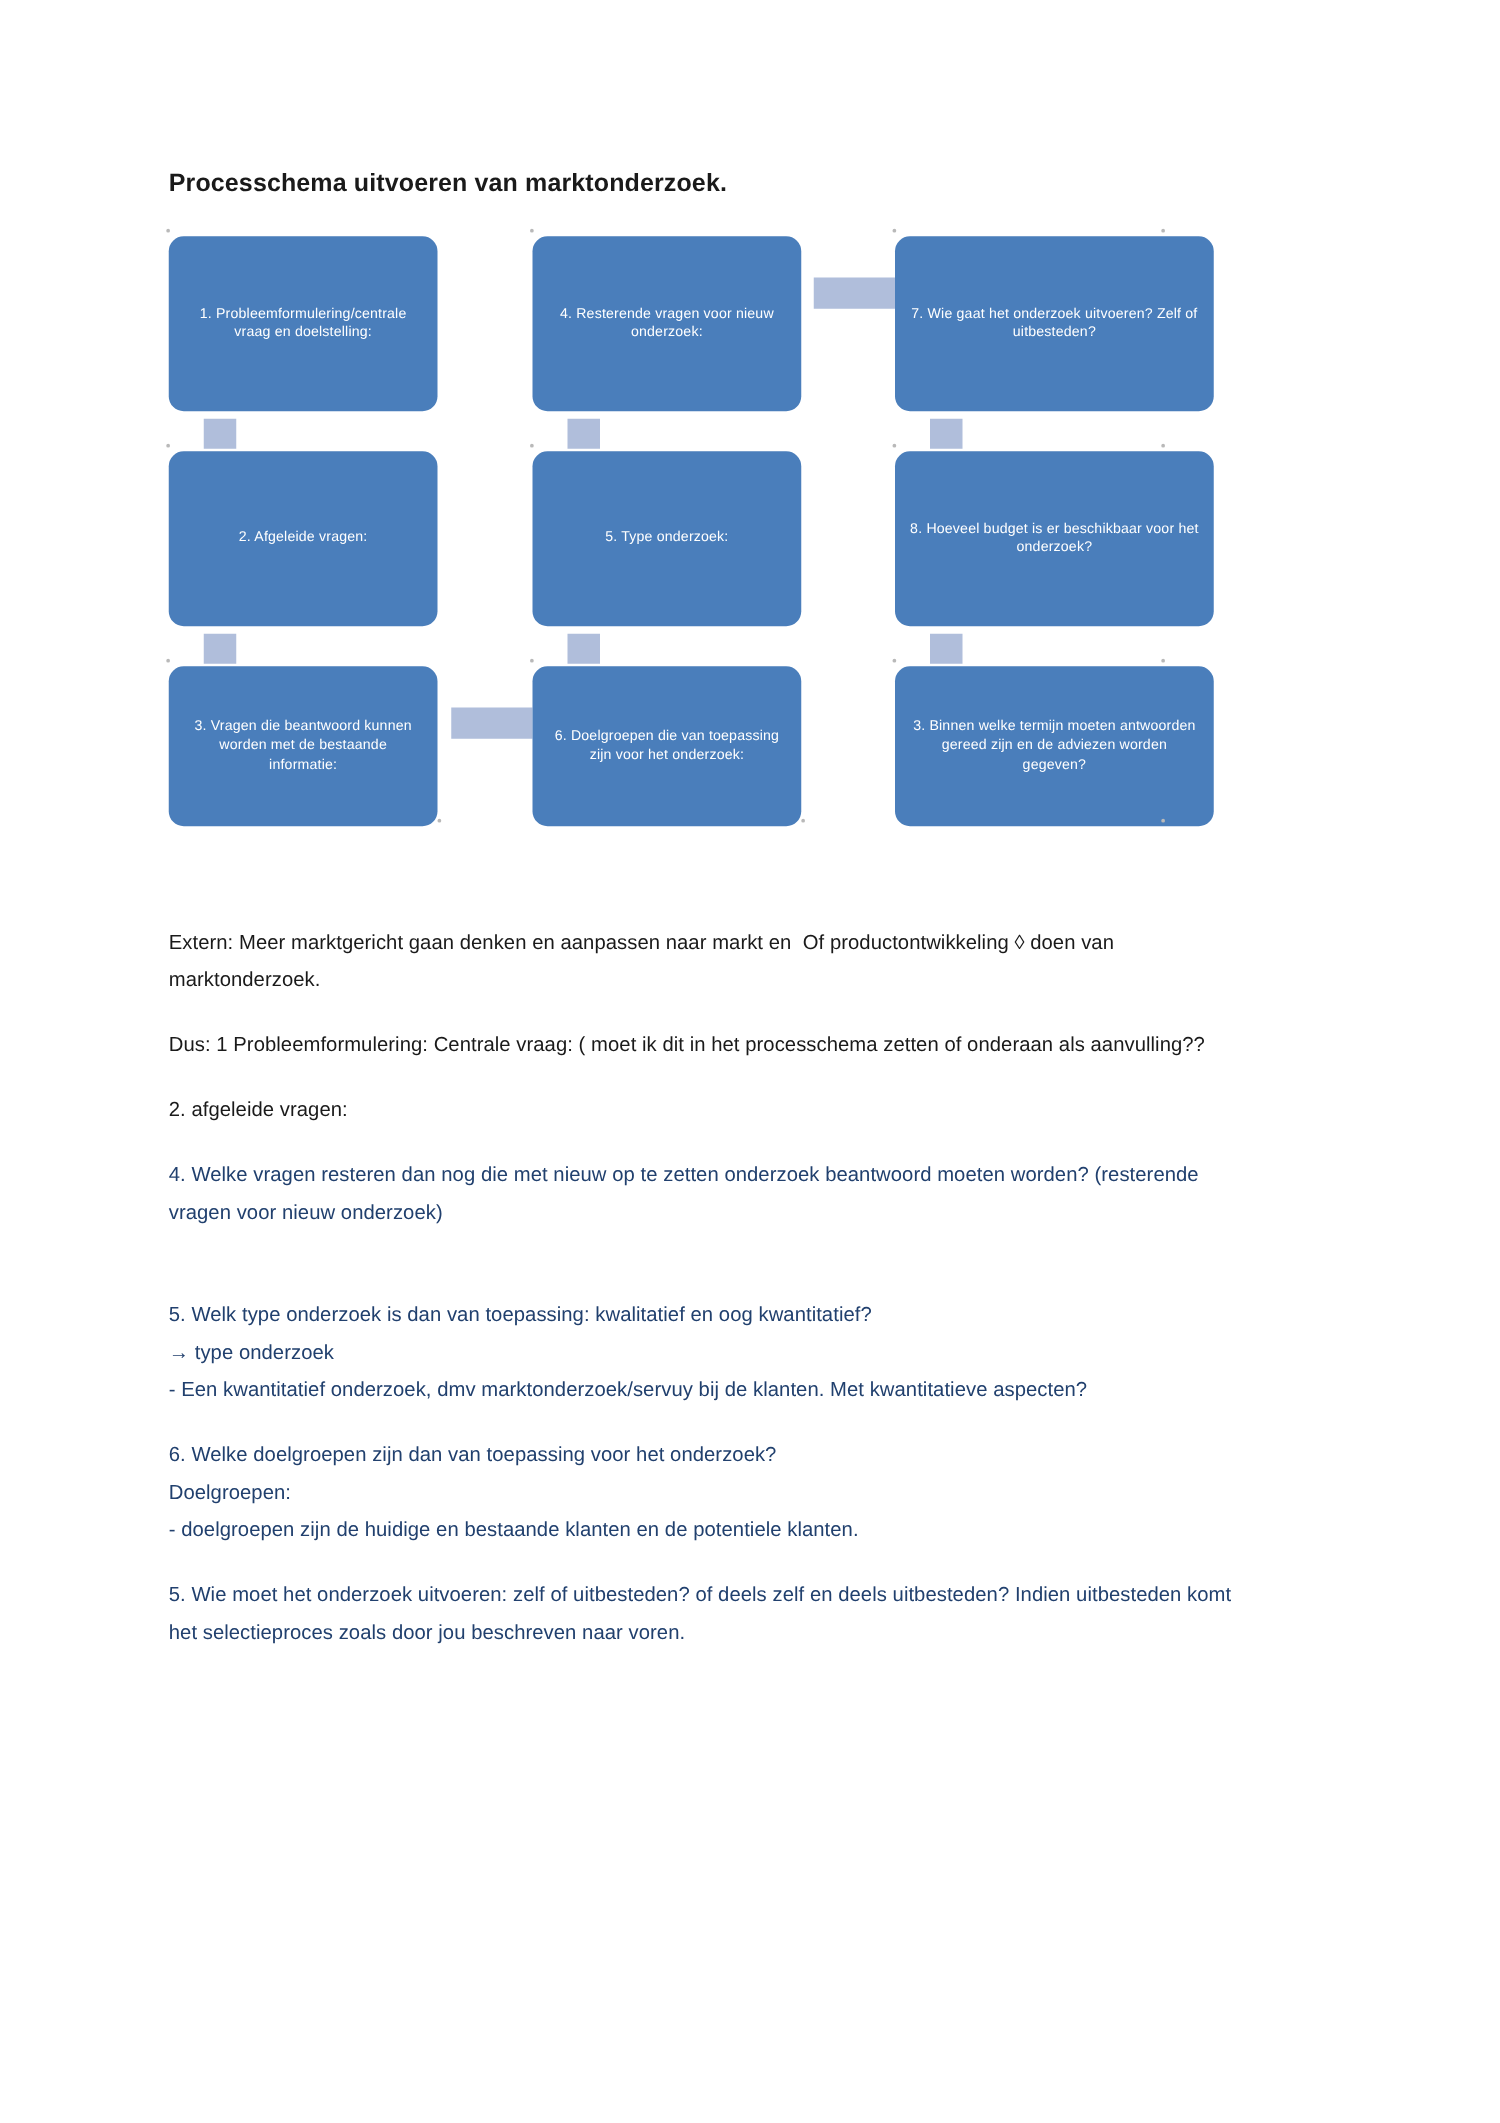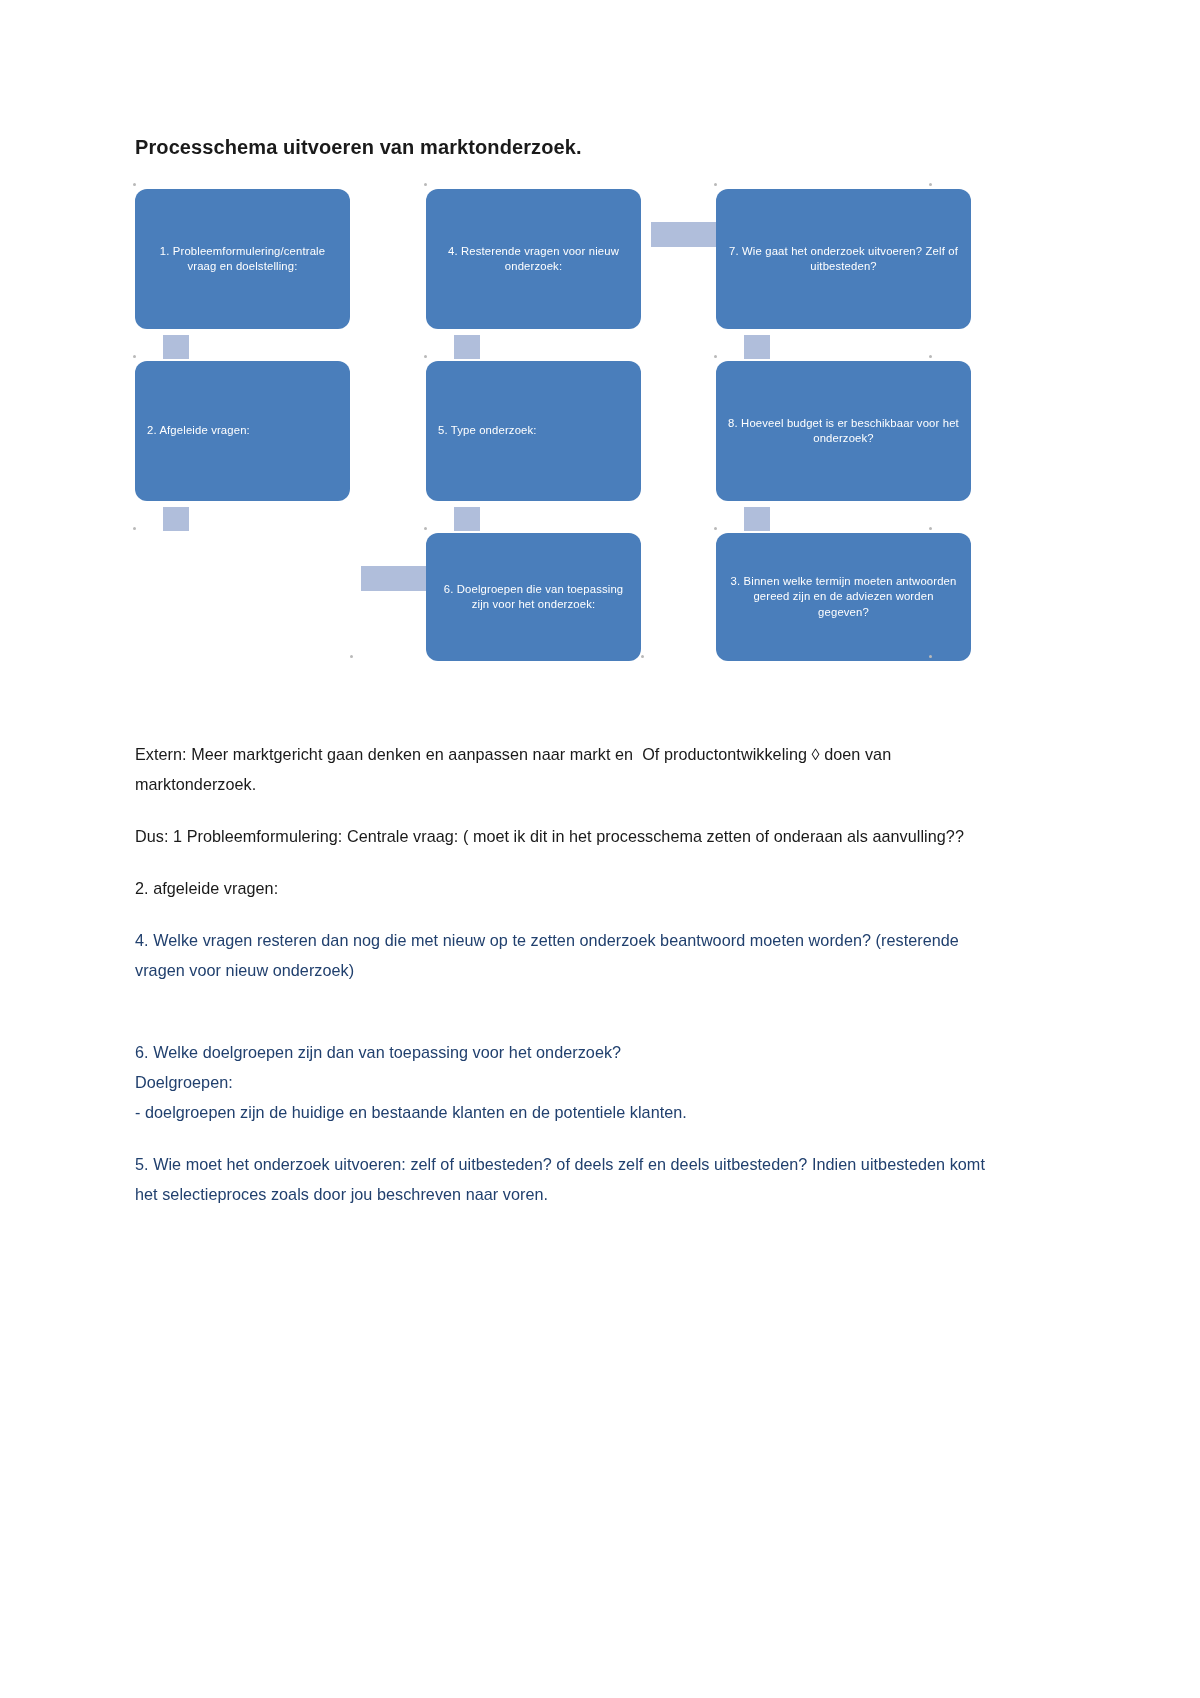--- a/index.html
+++ b/index.html
@@ -44,20 +44,21 @@
   .node{
     position:absolute;
     background:#4a7ebb;
     border-radius:12px;
     color:#ffffff;
     font-size:11.3px;
     line-height:15.5px;
     text-align:center;
     display:flex;
     align-items:center;
+    justify-content:center;
     padding:0 12px;
     box-sizing:border-box;
     letter-spacing:.15px;
   }
   .node span{display:block;}
   .col0{left:0px;width:215px;}
   .col1{left:291px;width:215px;}
   .col2{left:581px;width:255px;}
   .row0{top:0px;height:140px;}
   .row1{top:172px;height:140px;}
@@ -125,20 +126,23 @@
       <div class="node col0 row1">
         <span>2. Afgeleide vragen:</span>
       </div>
       <div class="node col1 row1">
         <span>5. Type onderzoek:</span>
       </div>
       <div class="node col2 row1">
         <span>8. Hoeveel budget is er beschikbaar voor het onderzoek?</span>
       </div>
 
+      <div class="node col0 row2">
+        <span>3. Vragen die beantwoord kunnen worden met de bestaande informatie:</span>
+      </div>
       <div class="node col1 row2">
         <span>6. Doelgroepen die van toepassing zijn voor het onderzoek:</span>
       </div>
       <div class="node col2 row2">
         <span>3. Binnen welke termijn moeten antwoorden gereed zijn en de adviezen worden gegeven?</span>
       </div>
 
       <div class="dot" style="left:-2px;top:-6px;"></div>
       <div class="dot" style="left:289px;top:-6px;"></div>
       <div class="dot" style="left:579px;top:-6px;"></div>
@@ -160,20 +164,23 @@
 
     <p class="para">Dus: 1 Probleemformulering: Centrale vraag: ( moet ik dit in het processchema zetten of onderaan als aanvulling??</p>
 
     <p class="para">2. afgeleide vragen:</p>
 
 
     <p class="para blue">4. Welke vragen resteren dan nog die met nieuw op te zetten onderzoek beantwoord moeten worden? (resterende vragen voor nieuw onderzoek)</p>
 
     <div class="spacer-sm"></div>
 
+    <p class="para blue">5. Welk type onderzoek is dan van toepassing: kwalitatief en oog kwantitatief?
+→ type onderzoek
+- Een kwantitatief onderzoek, dmv marktonderzoek/servuy bij de klanten. Met kwantitatieve aspecten?</p>
 
     <p class="para blue">6. Welke doelgroepen zijn dan van toepassing voor het onderzoek?
 Doelgroepen:
 - doelgroepen zijn de huidige en bestaande klanten en de potentiele klanten.</p>
 
     <p class="para blue">5. Wie moet het onderzoek uitvoeren: zelf of uitbesteden? of deels zelf en deels uitbesteden? Indien uitbesteden komt het selectieproces zoals door jou beschreven naar voren.</p>
 
   </div>
 </div>
 

